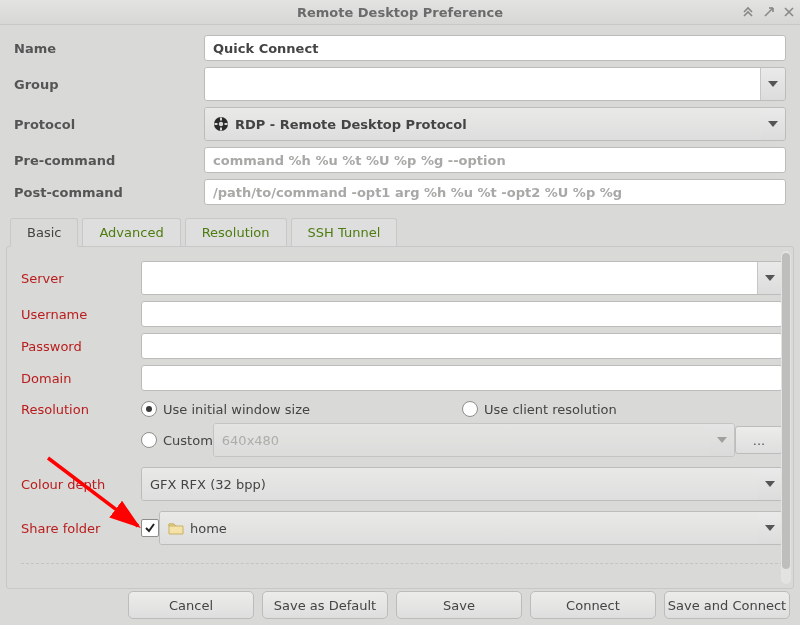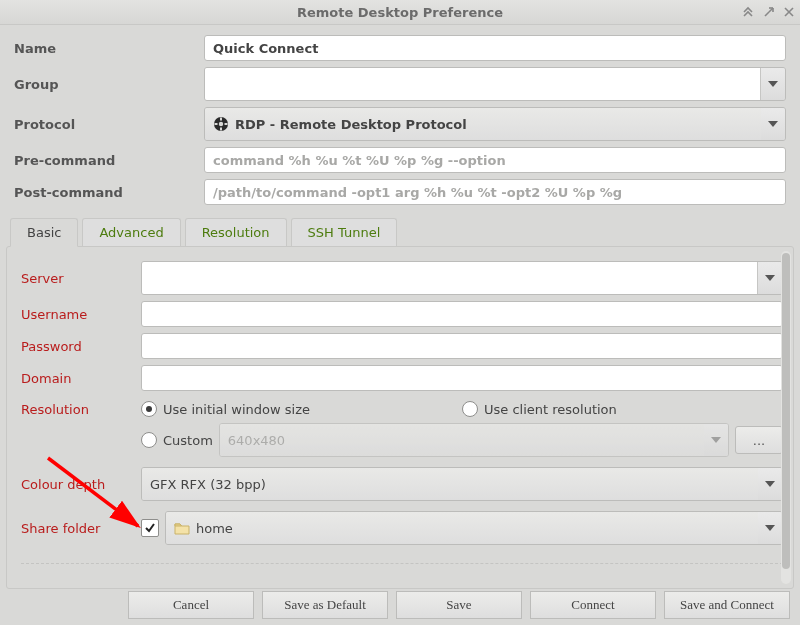--- a/index.html
+++ b/index.html
@@ -140,21 +140,21 @@
     height: 0;
     margin-top: 18px;
   }
 
   .basic-row {
     display: flex;
     align-items: center;
     margin-bottom: 6px;
   }
   .basic-row .blbl { width: 120px; color:#b91c1c; }
-  .basic-row .bctrl { flex: 1; display:flex; align-items:center; gap:6px; }
+  .basic-row .bctrl { flex: 1; display:flex; align-items:center; }
 
   .radio {
     display:flex; align-items:center; gap:6px; color:#444;
   }
   .radio .dot {
     width:14px; height:14px; border:1px solid #8e8e8c; border-radius:50%;
     display:flex; align-items:center; justify-content:center; background:#fff;
   }
   .radio .dot.inner { width:6px; height:6px; background:#3a3a3a; border-radius:50%; border:none; }
   .smallbtn {
@@ -170,25 +170,24 @@
     color:#222; font-size:12px;
   }
 
   .footer {
     position:absolute; left:0; right:0; bottom:6px;
     display:flex; justify-content:flex-end; gap:8px;
     padding: 0 10px;
   }
   .footer .btn {
     height:26px; width:124px;
-    border:1px solid #bcbcba; border-radius:0;
+    border:1px solid #bcbcba; border-radius:5px;
     background: linear-gradient(#ececea,#dedede);
     display:flex; align-items:center; justify-content:center;
     color:#444;
-    font-family:Liberation Serif, serif;
   }
 
   svg { display:block; }
 
   
   .annot {
     position:absolute;
     pointer-events:none;
     z-index:20;
   }

